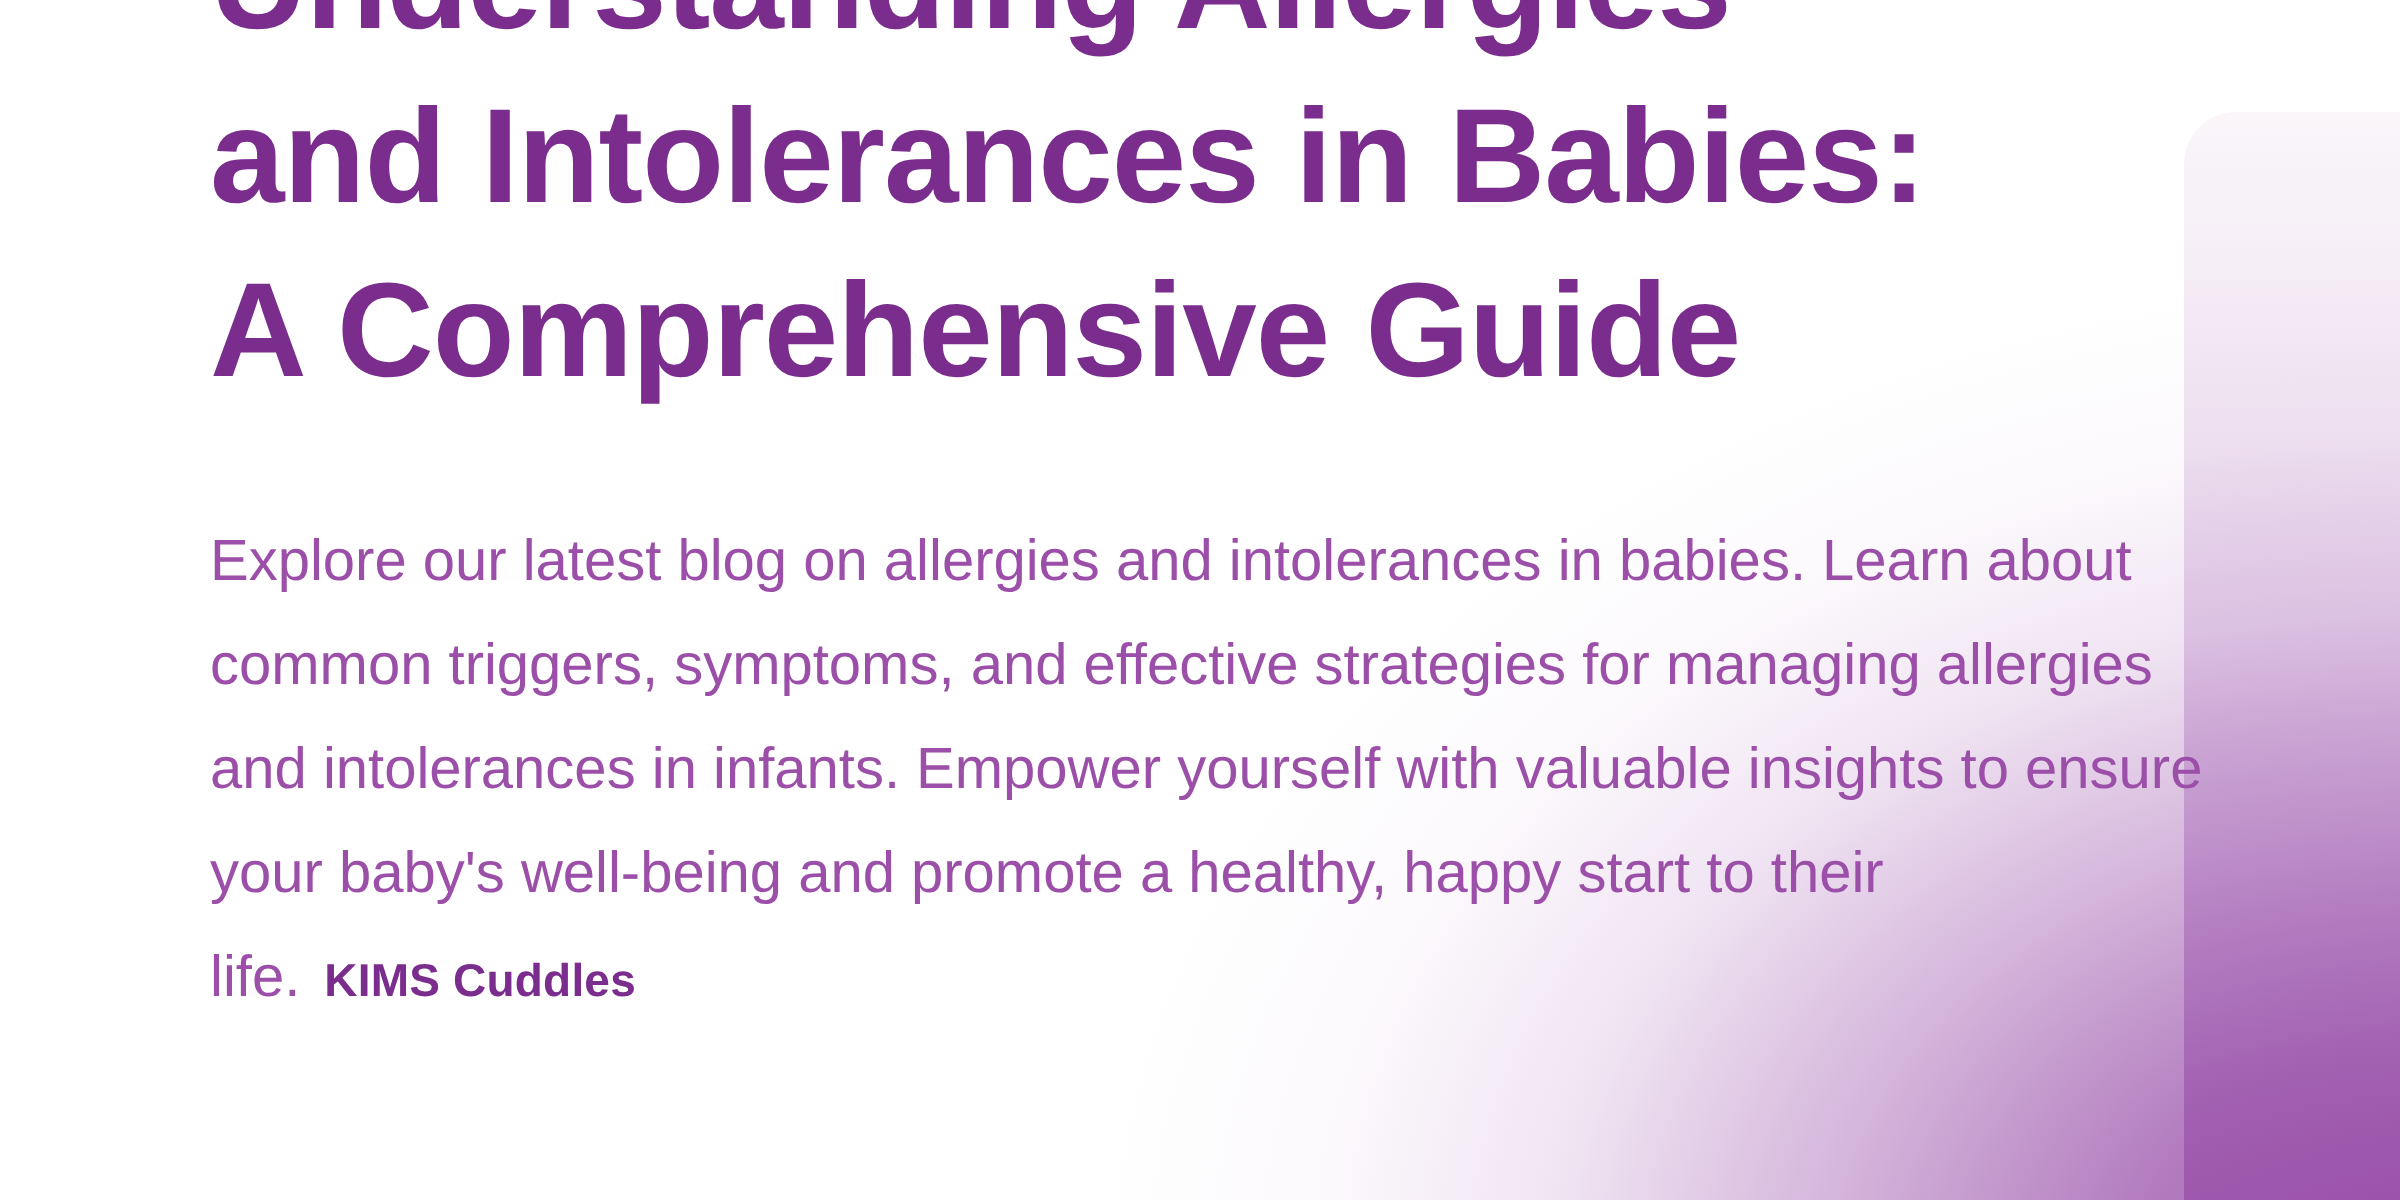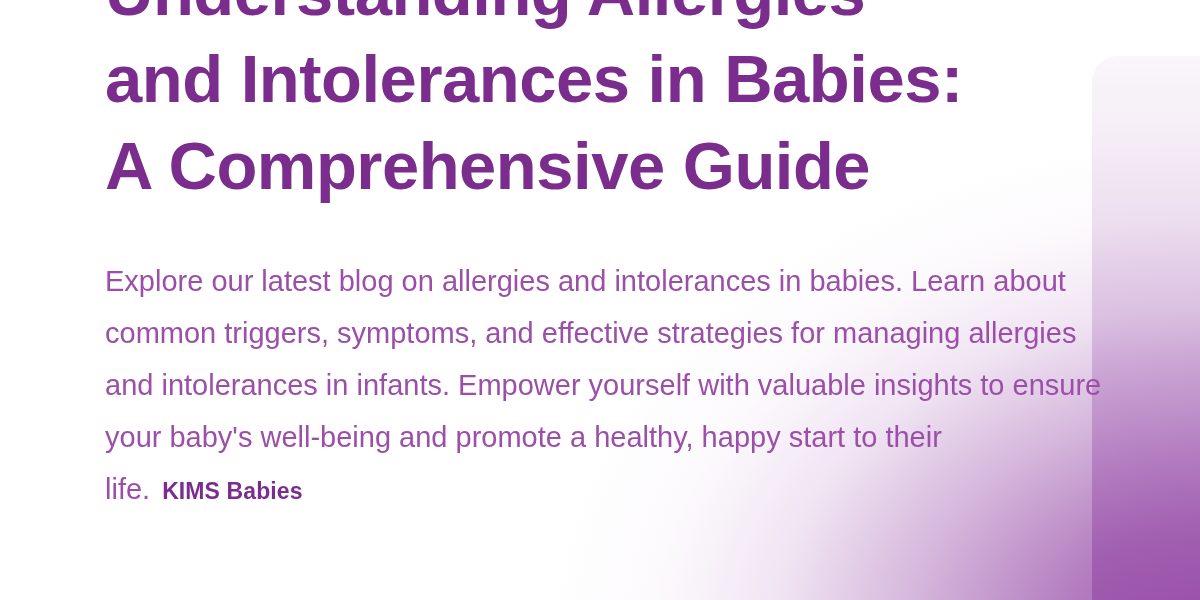--- a/index.html
+++ b/index.html
@@ -100,16 +100,16 @@
   <div class="gradient-panel"></div>
 
   <div class="gradient-wash"></div>
 
   <div class="content">
 
     <h1 class="headline">Understanding Allergies
 and Intolerances in Babies:
 A Comprehensive Guide</h1>
 
-    <p class="body-copy"><span>Explore our latest blog on allergies and intolerances in babies. Learn about common triggers, symptoms, and effective strategies for managing allergies and intolerances in infants. Empower yourself with valuable insights to ensure your baby's well-being and promote a healthy, happy start to their life.</span><span class="brand">KIMS Babies</span></p>
+    <p class="body-copy"><span>Explore our latest blog on allergies and intolerances in babies. Learn about common triggers, symptoms, and effective strategies for managing allergies and intolerances in infants. Empower yourself with valuable insights to ensure your baby's well-being and promote a healthy, happy start to their life.</span><span class="brand">KIMS Cuddles</span></p>
 
   </div>
 </div>
 
 </body></html>

